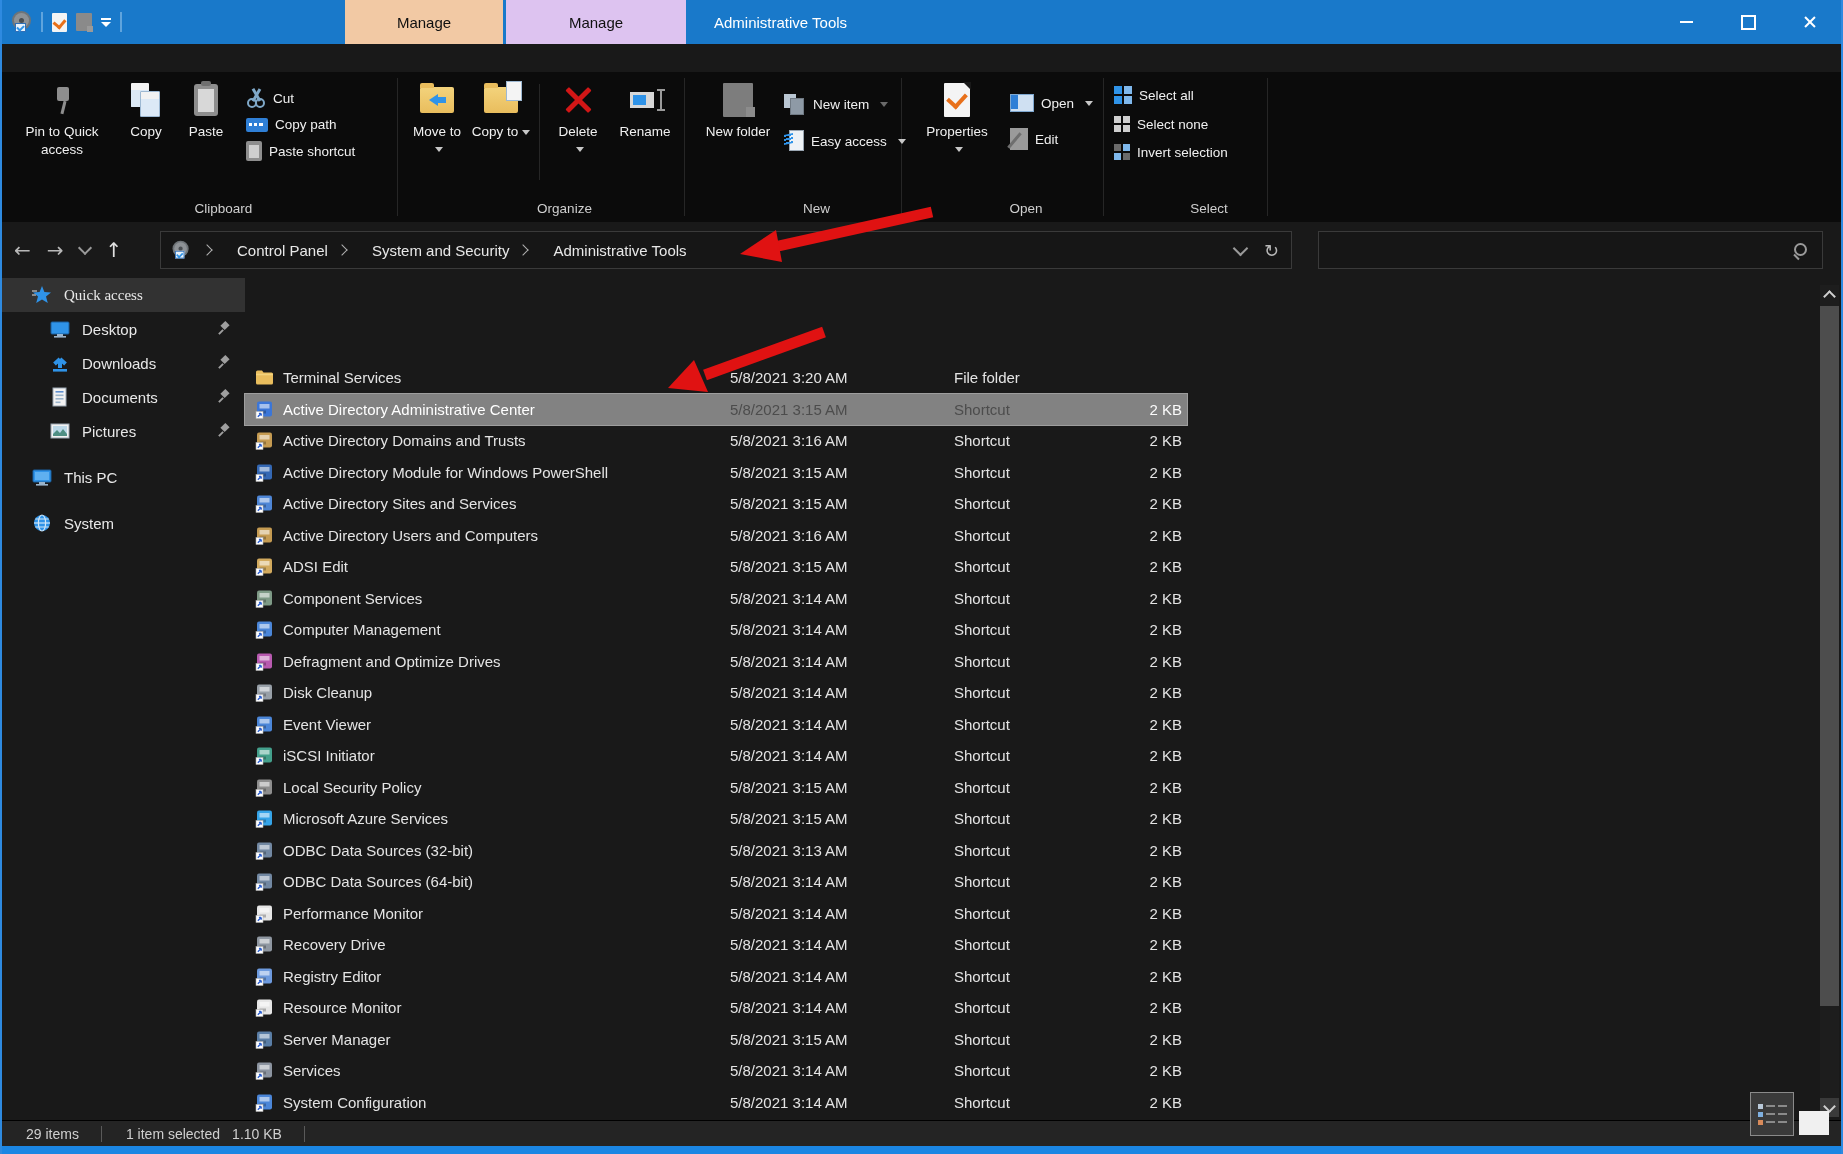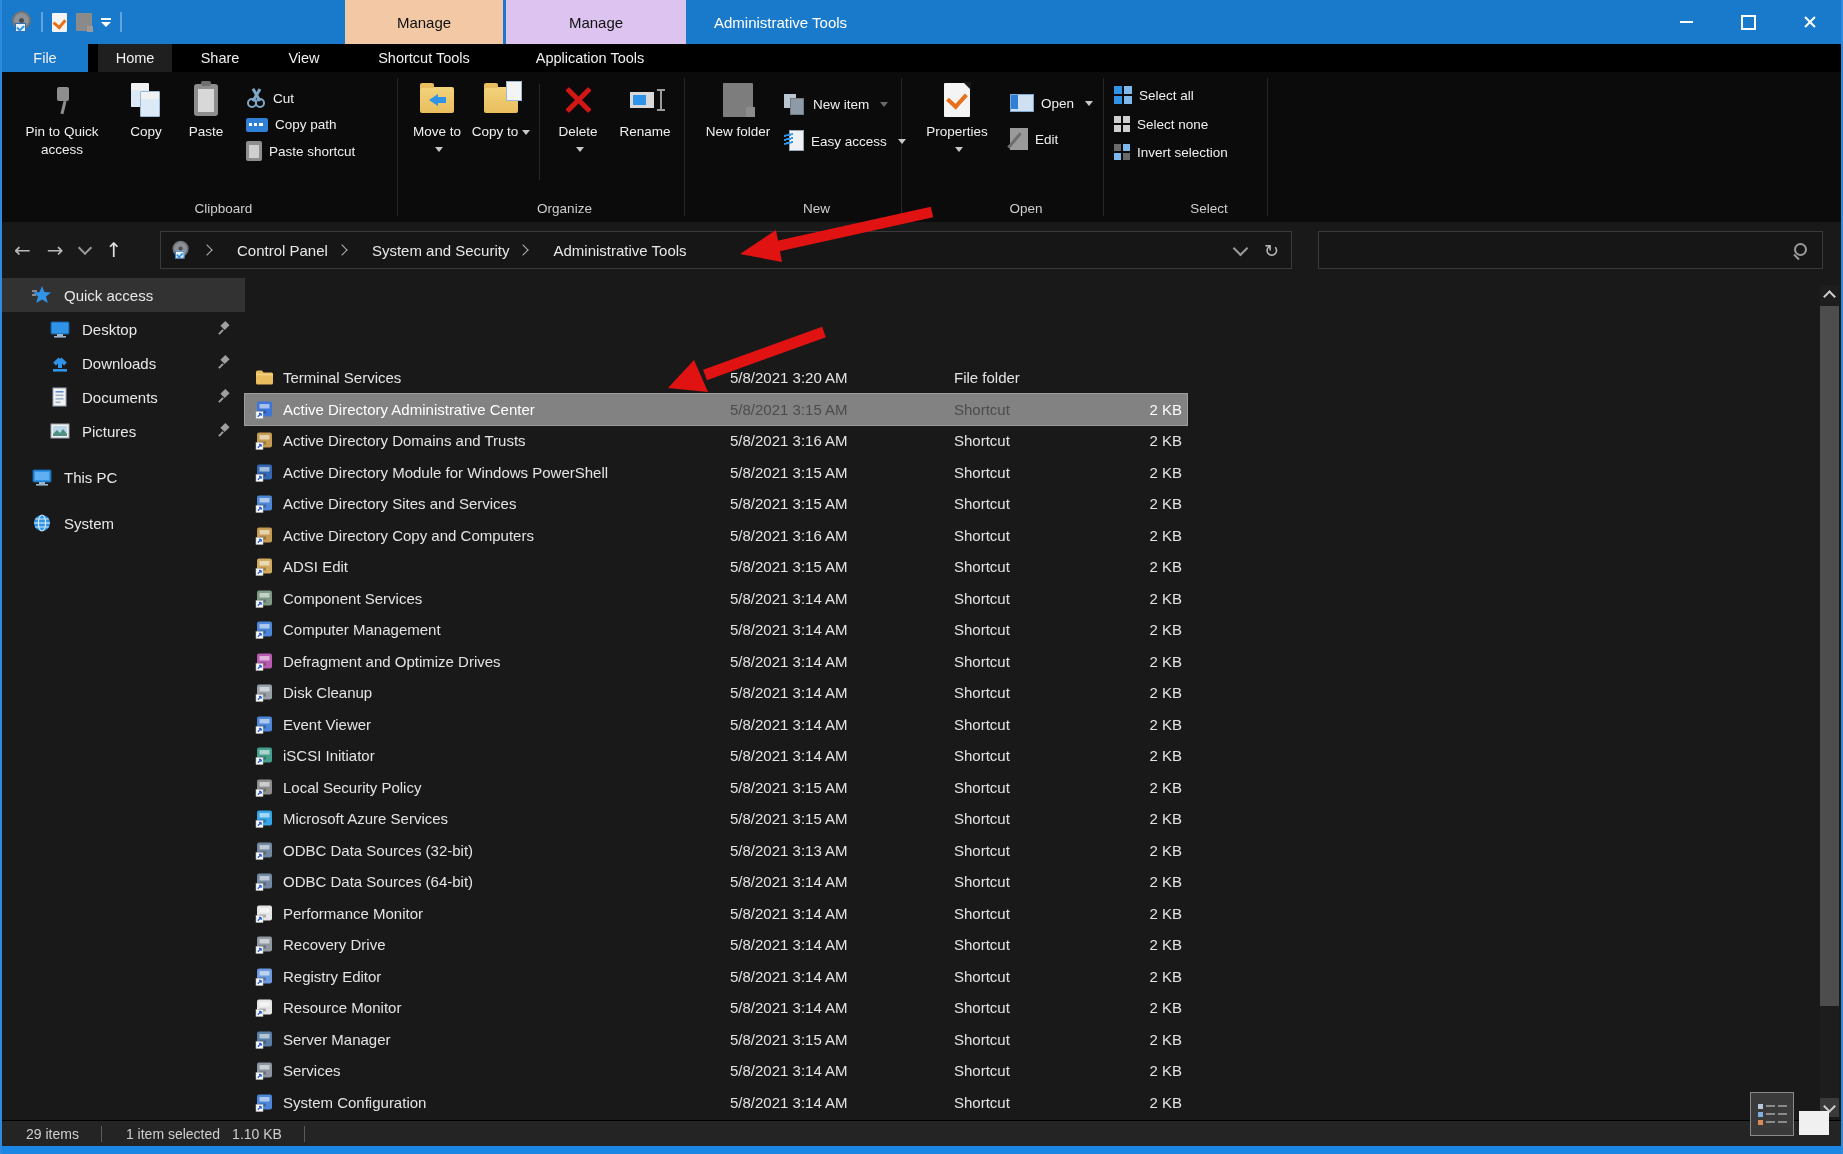--- a/index.html
+++ b/index.html
@@ -141,21 +141,21 @@
   .addr-icon{margin-left:10px;margin-right:2px;flex:none;}
   .search-box{position:absolute;left:1316px;top:9px;width:505px;height:38px;background:#161616;border:1px solid #3a3a3a;
               box-sizing:border-box;display:flex;align-items:center;}
   .mag{position:relative;width:16px;height:16px;margin-left:auto;margin-right:14px;}
   .mag::before{content:"";position:absolute;left:2px;top:1px;width:9px;height:9px;border:2px solid #9a9a9a;border-radius:50%;}
   .mag::after{content:"";position:absolute;left:1px;bottom:0;width:7px;height:2px;background:#9a9a9a;transform:rotate(45deg);}
 
   
   .sidebar{position:absolute;left:0;top:278px;width:243px;height:842px;background:#191919;}
   .side-item{position:relative;height:34px;display:flex;align-items:center;color:#e8e8e8;font-size:15px;}
-  .side-item.sel{background:#323232;}
+  .side-item.sel{background:#323232;font-family:Liberation Serif, serif;}
   .side-item .sic{flex:none;display:flex;width:20px;height:20px;align-items:center;justify-content:center;}
   .side-item.root .sic{margin-left:30px;} .side-item.child .sic{margin-left:48px;}
   .side-item .slabel{margin-left:12px;white-space:nowrap;}
   .gap12{margin-top:12px;}
   .pin-g{position:absolute;right:14px;top:9px;width:14px;height:14px;}
   .pin-g::before{content:"";position:absolute;left:5px;top:1px;width:6px;height:7px;background:#9f9f9f;transform:rotate(45deg);}
   .pin-g::after{content:"";position:absolute;left:3px;top:8px;width:2px;height:6px;background:#9f9f9f;transform:rotate(45deg);}
 
   
   .list{position:absolute;left:243px;top:278px;width:1579px;height:842px;}
@@ -235,28 +235,20 @@
         </div>
       <div class="win-btn">
           <span class="glyph-max"></span>
         </div>
       <div class="win-btn">
           <span class="glyph-close"></span>
         </div>
     </div>
   </div>
 
-  <div class="menubar">
-    <div class="mtab file">File</div>
-    <div class="mtab home">Home</div>
-    <div class="mtab share">Share</div>
-    <div class="mtab view">View</div>
-    <div class="mtab stools">Shortcut Tools</div>
-    <div class="mtab atools">Application Tools</div>
-  </div>
 
   <div class="ribbon">
     <div class="rib-sep" style="left:395px"></div>
     <div class="rib-sep" style="left:682px"></div>
     <div class="rib-sep" style="left:899px"></div>
     <div class="rib-sep" style="left:1101px"></div>
     <div class="rib-sep" style="left:1265px"></div>
     <div class="rib-sep" style="left:537px;top:12px;height:96px"></div>
 
     <div class="bigbtn" style="left:6px;width:108px">
@@ -587,21 +579,21 @@
         <div class="row">
       <span class="ric">
             <svg width="19" height="19">
               <rect x="2" y="1.5" width="15" height="15" rx="2" fill="#c59b52"></rect>
               <rect x="4.5" y="4" width="10" height="4.5" fill="rgba(255,255,255,0.55)"></rect>
               <rect x="4.5" y="10.5" width="6.5" height="3" fill="rgba(0,0,0,0.25)"></rect>
               <rect x="1" y="11.5" width="7" height="7" fill="#fff" stroke="#b0b0b0" stroke-width="0.6"></rect>
               <path d="M2.8 16.8 L6.2 13.4 M6.2 13.4 H3.9 M6.2 13.4 V15.7" stroke="#2b5fd0" stroke-width="1.4" fill="none"></path>
             </svg>
           </span>
-      <span class="c-name">Active Directory Copy and Computers</span>
+      <span class="c-name">Active Directory Users and Computers</span>
       <span class="c-date">5/8/2021 3:16 AM</span>
       <span class="c-type">Shortcut</span>
       <span class="c-size">2 KB</span>
     </div>
         <div class="row">
       <span class="ric">
             <svg width="19" height="19">
               <rect x="2" y="1.5" width="15" height="15" rx="2" fill="#d2aa5e"></rect>
               <rect x="4.5" y="4" width="10" height="4.5" fill="rgba(255,255,255,0.55)"></rect>
               <rect x="4.5" y="10.5" width="6.5" height="3" fill="rgba(0,0,0,0.25)"></rect>

